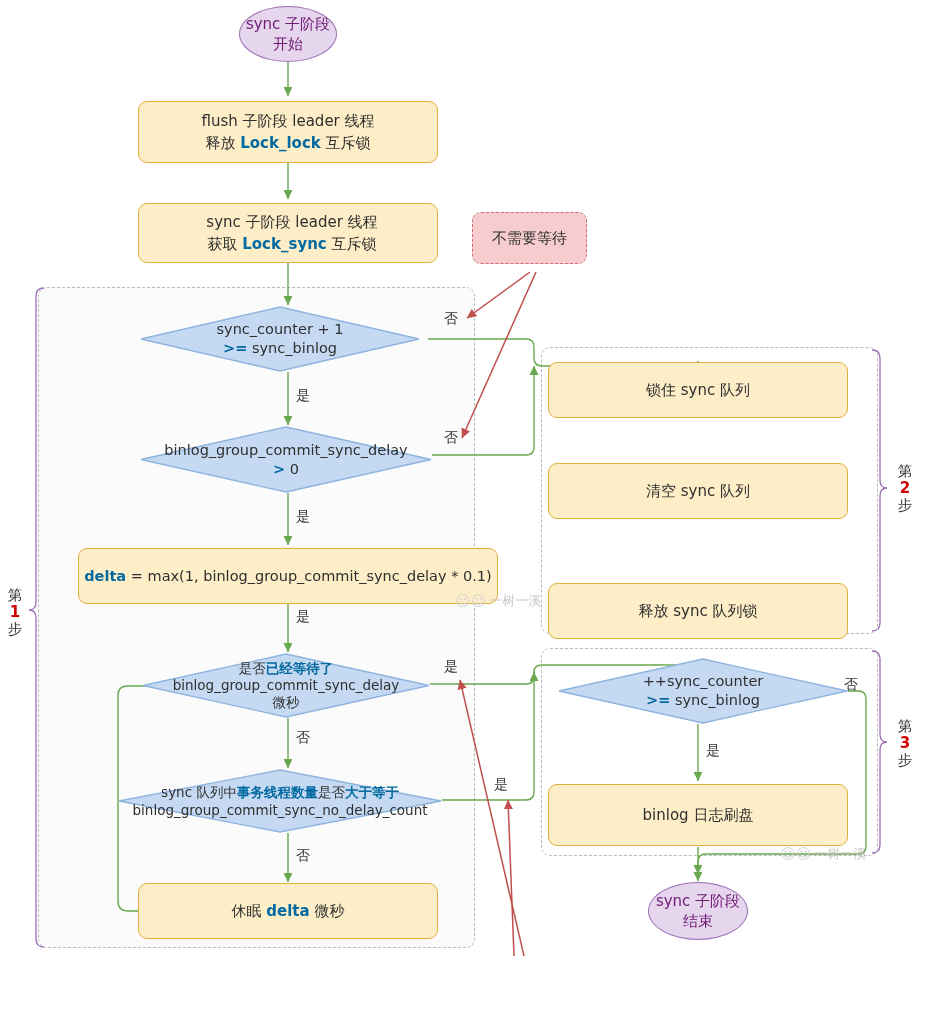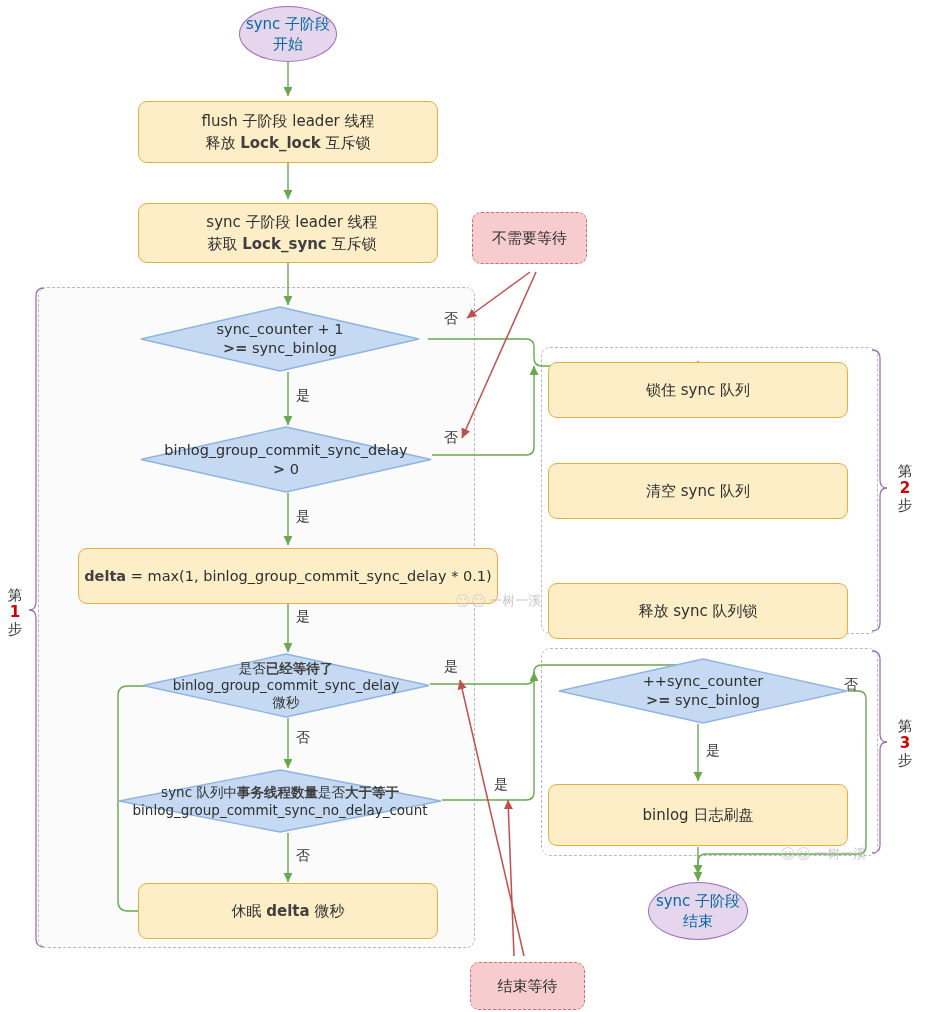--- a/index.html
+++ b/index.html
@@ -8,21 +8,21 @@
     width:927px;height:1012px;position:relative;overflow:hidden;
     color:#333333;
   }
   #stage{position:absolute;left:0;top:0;width:927px;height:1012px;}
   svg.layer{position:absolute;left:0;top:0;width:927px;height:1012px;overflow:visible;}
   .node{position:absolute;box-sizing:border-box;display:flex;align-items:center;justify-content:center;text-align:center;}
 
   
   .terminal{
     background:#e5d5ed;border:1.6px solid #9b6fb5;border-radius:50%/50%;
-    font-size:15px;line-height:20px;color:#0369a1;
+    font-size:15px;line-height:20px;color:#701a75;
   }
   
   .process{
     background:#fdeec8;border:1.4px solid #e0b040;border-radius:9px;
     font-size:15px;line-height:22px;color:#2f2f2f;
   }
   
   .decision{background:transparent;font-size:14.5px;line-height:19px;color:#2f2f2f;}
   .decision .dtext{position:relative;z-index:2;padding:0 6px;}
   .decision .dshape{position:absolute;left:0;top:0;width:100%;height:100%;z-index:1;}
@@ -34,21 +34,21 @@
     font-size:15px;line-height:20px;color:#2f2f2f;
   }
   
   .group-dash{position:absolute;box-sizing:border-box;border:1.3px dashed #b9b9b9;border-radius:9px;background:rgba(250,250,250,0.75);}
   .group-dash.plain{background:transparent;}
 
   .edge-label{position:absolute;font-size:14px;color:#333;line-height:16px;}
   .step-label{position:absolute;font-size:14.5px;line-height:17px;color:#333;text-align:center;width:22px;}
   .step-label b{color:#d00000;font-weight:bold;font-size:15px;}
 
-  .kw{color:#404040;font-weight:bold;}
+  .kw{color:#0369a1;font-weight:bold;}
 
   .wm{position:absolute;font-size:13px;color:#bdbdbd;white-space:nowrap;
       display:flex;align-items:center;gap:3px;opacity:.85;}
   .wm .wmicon{font-size:15px;color:#cfcfcf;}
 </style>
 </head>
 <body>
 
 <div id="stage">
 
@@ -201,23 +201,20 @@
     <span>binlog 日志刷盘</span>
   </div>
 
   <div class="node terminal" style="left:648px;top:882px;width:100px;height:58px;flex-direction:column;">
     <span>sync 子阶段</span>
     <span>结束</span>
   </div>
 
   <div class="node callout" style="left:472px;top:212px;width:115px;height:52px;">
     <span>不需要等待</span>
-  </div>
-  <div class="node callout" style="left:470px;top:962px;width:115px;height:48px;">
-    <span>结束等待</span>
   </div>
 
   <div class="edge-label" style="left:444px;top:310px;">否</div>
   <div class="edge-label" style="left:296px;top:387px;">是</div>
   <div class="edge-label" style="left:444px;top:429px;">否</div>
   <div class="edge-label" style="left:296px;top:508px;">是</div>
   <div class="edge-label" style="left:296px;top:608px;">是</div>
   <div class="edge-label" style="left:444px;top:658px;">是</div>
   <div class="edge-label" style="left:296px;top:729px;">否</div>
   <div class="edge-label" style="left:494px;top:776px;">是</div>

